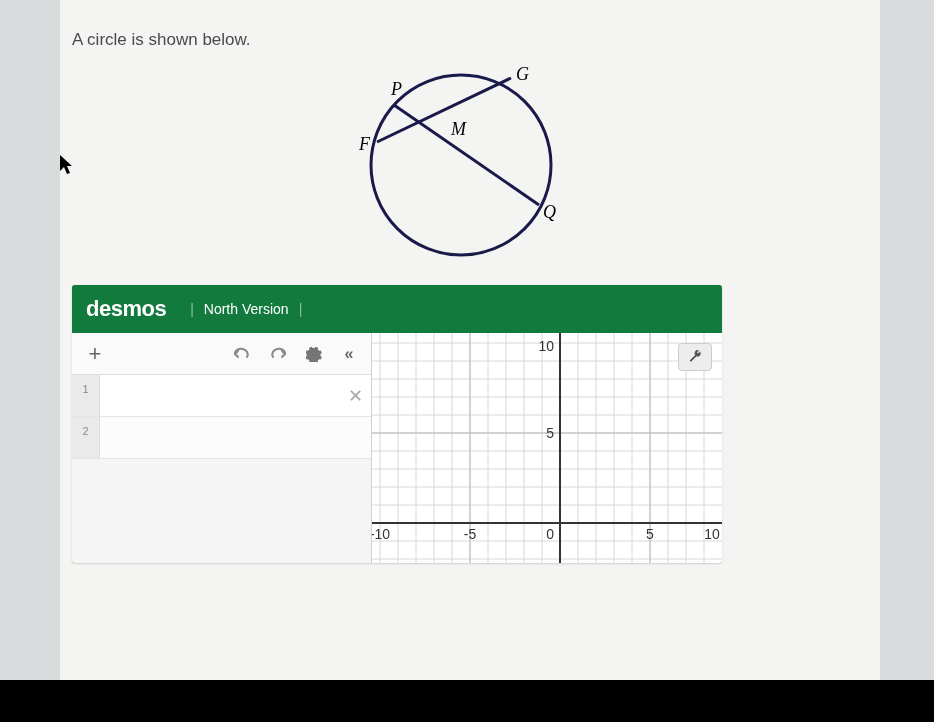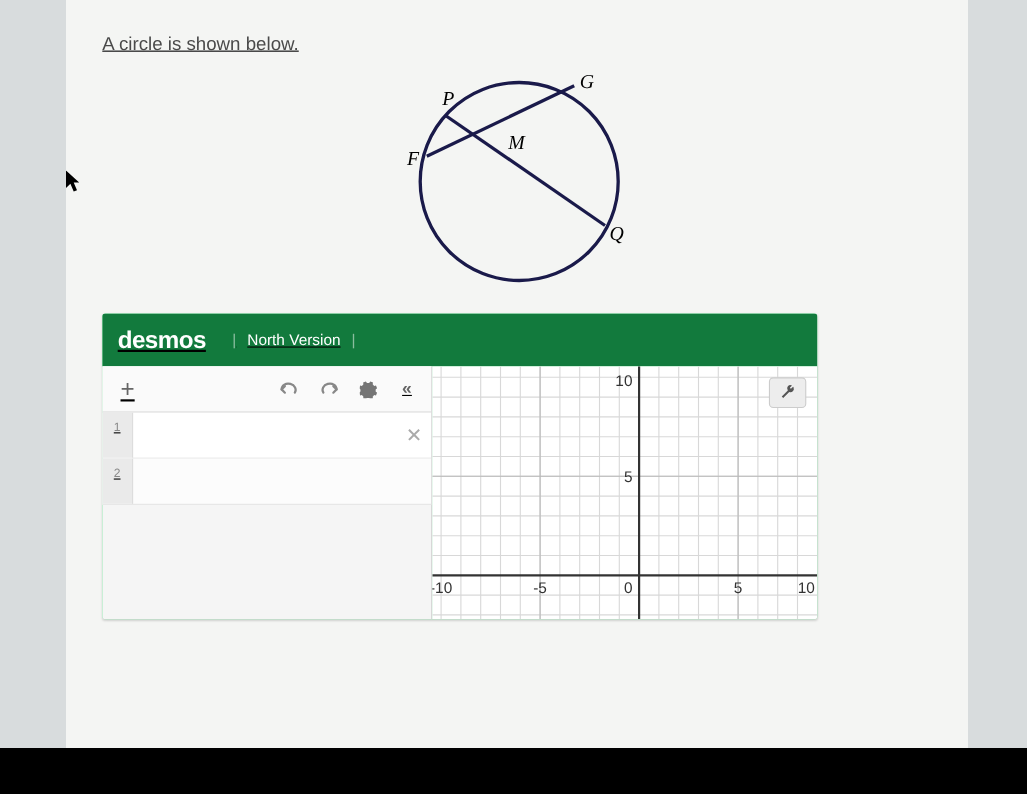--- a/index.html
+++ b/index.html
@@ -14,23 +14,22 @@
     background: #d8dcdd;
     width: 934px;
     height: 680px;
     padding: 0 0 0 60px;
     position: relative;
   }
   .page-inner {
     background: #f4f5f3;
     width: 820px;
     height: 680px;
-    padding: 30px 30px 0 33px;
-    position: relative;
-    text-decoration: underline;
+    padding: 30px 30px 0 12px;
+    position: relative;
   }
   .question-intro {
     font-size: 17px;
     color: #4a4a4a;
     margin-bottom: 10px;
   }
   .circle-diagram {
     display: block;
     margin: 0 auto 15px auto;
   }
@@ -39,21 +38,21 @@
     color: #333;
     margin-bottom: 20px;
   }
   .question-line .var { font-style: italic; }
   .overline {
     text-decoration: overline;
     font-style: italic;
   }
   .desmos-wrap {
     width: 650px;
-    background: #86efac;
+    background: #84cc16;
     border-radius: 3px;
     overflow: hidden;
     box-shadow: 0 1px 2px rgba(0,0,0,.15);
   }
   .desmos-header {
     background: #127a3d;
     color: #fff;
     display: flex;
     align-items: center;
     height: 48px;

